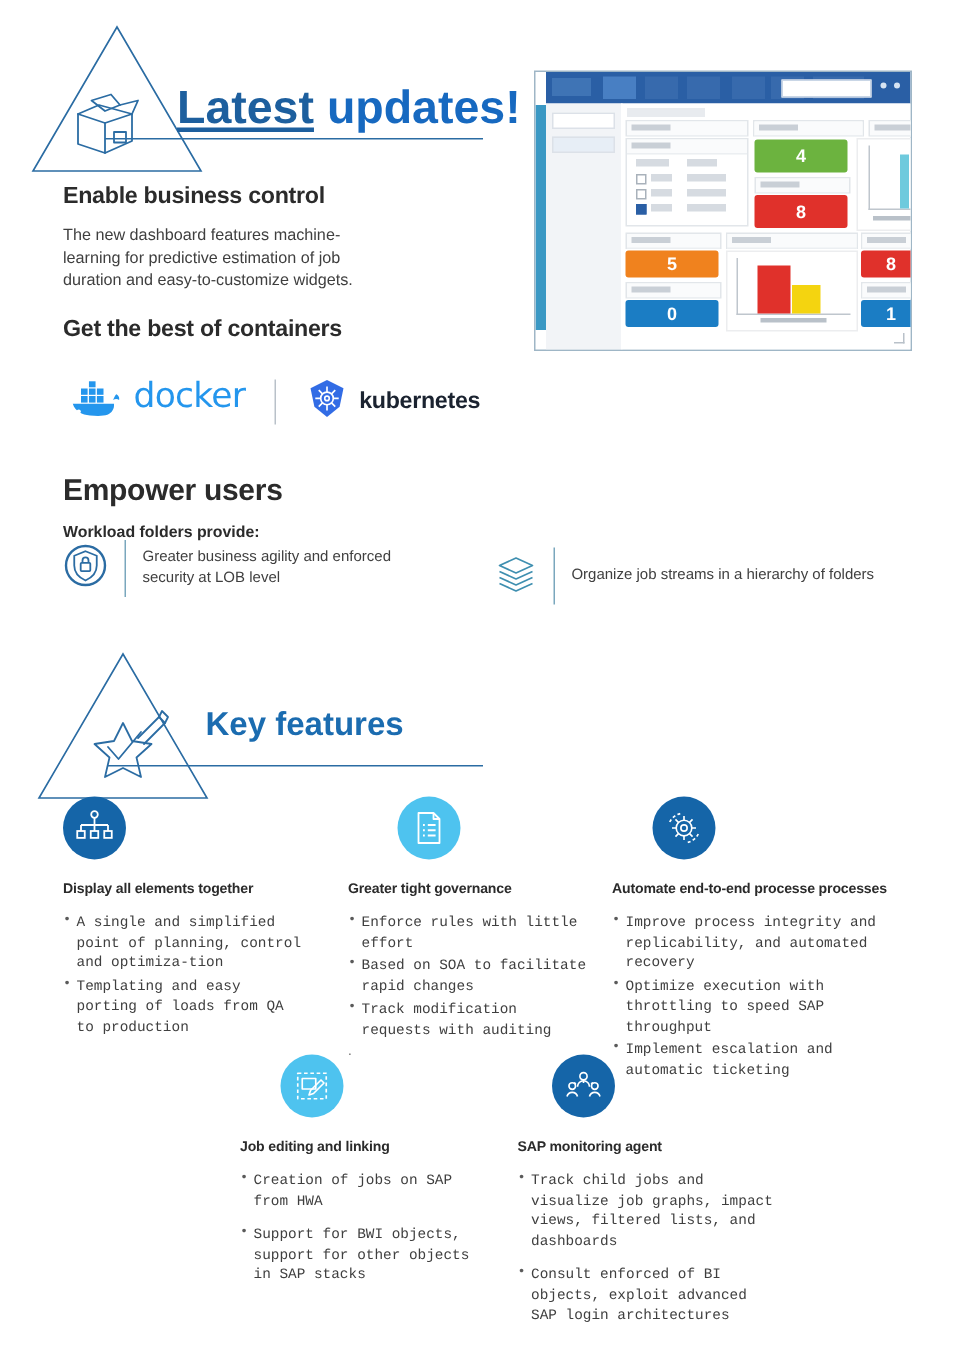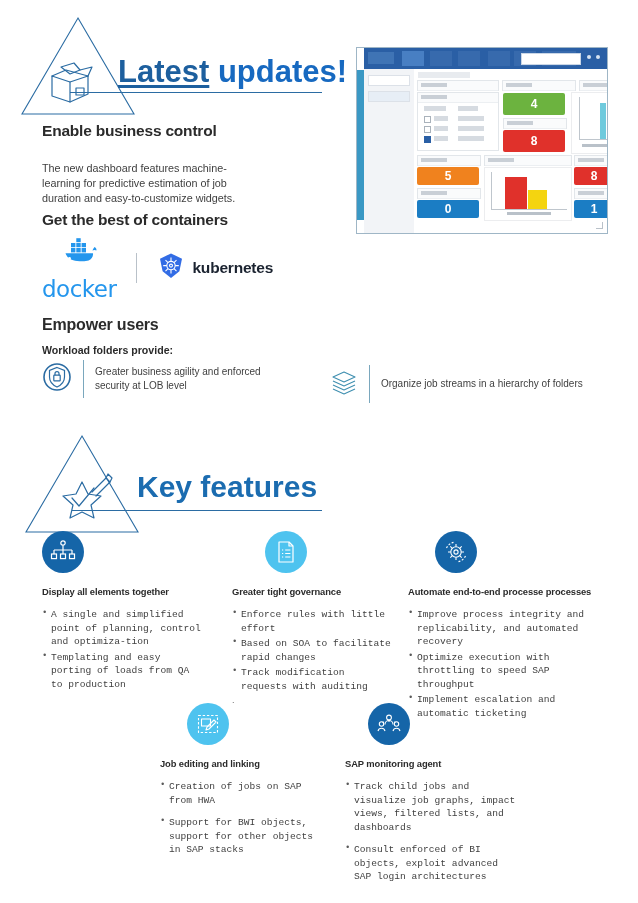--- a/index.html
+++ b/index.html
@@ -57,35 +57,35 @@
   .shot .axis{position:absolute;background:#bfc6cd;}
   .shot .legend{position:absolute;height:3px;background:#b9c1c9;}
   .shot .rl2{position:absolute;height:5px;background:#d6dbe1;}
   .shot .cb{position:absolute;width:5px;height:5px;border:1px solid #a9b2bb;background:#fff;}
   .shot .cb.on{background:#2a5fa5;border-color:#2a5fa5;}
   .shot .resize{position:absolute;right:4px;bottom:4px;width:6px;height:6px;
      border-right:1px solid #b9c1c9;border-bottom:1px solid #b9c1c9;transform:rotate(0deg);}
 
   
   .logos{position:absolute;left:42px;top:250px;height:36px;display:flex;align-items:center;}
-  .logo-docker{display:flex;align-items:center;gap:7px;flex-direction:column;}
+  .logo-docker{display:flex;align-items:flex-start;gap:7px;}
   .docker-word{font-size:23px;color:#2496ed;letter-spacing:-.5px;font-family:"DejaVu Sans",sans-serif;}
   .sep{width:1px;height:30px;background:#b9c1c9;margin:0 20px;}
   .logo-k8s{display:flex;align-items:center;gap:7px;}
   .k8s-word{font-size:15.5px;font-weight:bold;color:#1b2330;letter-spacing:-.2px;}
 
   
   .sub-bold{font-size:10.6px;font-weight:bold;color:#2b2b2b;}
   .ep-item{position:absolute;display:flex;align-items:center;}
   .ep-divider{width:1px;height:38px;background:#7aa7bd;margin:0 11px;}
   .ep-text{font-size:10px;line-height:14px;color:#3f3f3f;}
 
   
   .tri2{position:absolute;left:22px;top:432px;width:120px;height:105px;}
-  .kf-title{position:absolute;left:137px;top:472px;font-size:30px;font-weight:bold;color:#1b6cb0;line-height:1;}
+  .kf-title{position:absolute;left:137px;top:472px;font-size:22px;font-weight:bold;color:#1b6cb0;line-height:1;}
   .rule-kf{position:absolute;left:72px;top:510px;width:250px;height:1px;background:#2b6ca3;}
 
   
   .fcol{position:absolute;}
   .ficon{width:42px;height:42px;border-radius:50%;display:flex;align-items:center;justify-content:center;}
   .ftitle{font-size:9.4px;font-weight:bold;color:#2b2b2b;margin-top:13px;letter-spacing:-.1px;}
   .flist{margin:11px 0 0 0;padding:0;list-style:none;}
   .flist li{position:relative;padding-left:9px;font-size:9.6px;line-height:13.5px;color:#3f3f3f;margin-bottom:2px;font-family:Liberation Mono, monospace;}
   .flist li:before{content:"•";position:absolute;left:0;top:-1px;color:#5a5a5a;font-size:9px;}
   .flist li.gap{margin-top:9px;}
@@ -226,21 +226,21 @@
         </div>
 
       <div class="tile" style="left:160px;top:131px;width:40px;height:18px;background:#1b7dc4">1</div>
 
       <div class="resize"></div>
     </div>
   </div>
 
   <div class="abs" style="left:42px;top:122px;width:230px;">
     <div class="h-section">Enable business control</div>
-    <div class="body-txt" style="margin-top:21px;width:212px">The new dashboard features machine-learning for predictive estimation of job duration and easy-to-customize widgets.</div>
+    <div class="body-txt" style="margin-top:10px;width:212px">The new dashboard features machine-learning for predictive estimation of job duration and easy-to-customize widgets.</div>
   </div>
 
   <div class="abs" style="left:42px;top:211px;width:500px;">
     <div class="h-section">Get the best of containers</div>
   </div>
 
   <div class="logos">
     <div class="logo-docker">
       <span>
         <svg width="40" height="30" viewBox="0 0 40 30">
@@ -271,21 +271,21 @@
             <path d="M14,9.4 V5.6 M14,17.8 V21.6 M9.8,13.6 H6.2 M18.2,13.6 H21.8
                      M11,10.6 L8.5,8.1 M17,10.6 L19.5,8.1 M11,16.6 L8.5,19.1 M17,16.6 L19.5,19.1"></path>
           </g>
         </svg>
       </span>
       <span class="k8s-word">kubernetes</span>
     </div>
   </div>
 
   <div class="abs" style="left:42px;top:316px">
-    <div class="h-section" style="font-size:16px">Empower users</div>
+    <div class="h-section" style="font-size:20px">Empower users</div>
     <div class="sub-bold" style="margin-top:10px">Workload folders provide:</div>
   </div>
 
   <div class="ep-item" style="left:42px;top:360px;width:250px">
     <span>
       <svg width="30" height="30" viewBox="0 0 30 30">
         <circle cx="15" cy="15" r="13" fill="none" stroke="#2b6ca3" stroke-width="1.6"></circle>
         <g fill="none" stroke="#2b6ca3" stroke-width="1.2">
           <path d="M15,5.5 L22.5,8.5 V15 c0,5.2 -4,8.4 -7.5,10 c-3.5,-1.6 -7.5,-4.8 -7.5,-10 V8.5 Z"></path>
           <rect x="11.8" y="13.2" width="6.4" height="5.6" rx="0.6"></rect>

